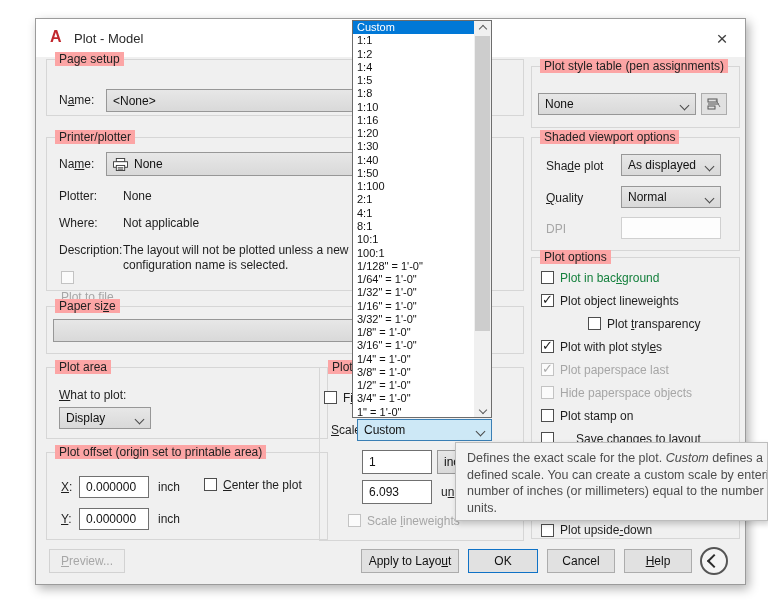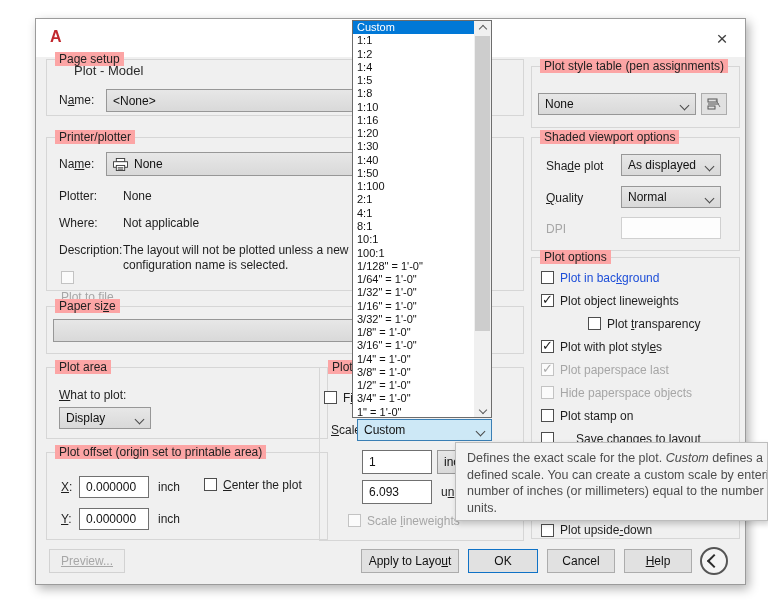--- a/index.html
+++ b/index.html
@@ -3,21 +3,21 @@
 <meta charset="utf-8">
 <style>
   html,body{margin:0;padding:0;}
   body{width:768px;height:609px;overflow:hidden;background:#ffffff;
        font-family:"Liberation Sans",sans-serif;position:relative;}
   u{text-decoration:underline;}
   .dialog{position:absolute;left:35px;top:18px;width:709px;height:565px;
           background:#f0f0f0;border:1px solid #9b9b9b;box-shadow:3px 4px 10px rgba(0,0,0,.3);z-index:1;}
   .titlebar{position:absolute;left:0;top:0;width:100%;height:38px;background:#ffffff;}
   .logo{position:absolute;left:14px;top:9px;font-size:16px;font-weight:bold;color:#c1272d;}
-  .title{position:absolute;left:38px;top:12px;font-size:13px;color:#2b2b2b;margin-top:32px;}
+  .title{position:absolute;left:38px;top:12px;font-size:13px;color:#2b2b2b;}
   .close{position:absolute;right:12px;top:9px;font-size:19px;color:#414141;width:22px;text-align:center;cursor:default;}
   .group{position:absolute;border:1px solid #d6d6d6;}
   .glabel{position:absolute;top:-8px;left:8px;background:#fca5a5;padding:0 4px;font-size:12px;color:#222;white-space:nowrap;}
   .lbl{position:absolute;font-size:12px;color:#1e1e1e;white-space:nowrap;}
   .lbl.dis{color:#a6a6a6;}
   .combo{position:absolute;background:linear-gradient(#e7e7e7,#d9d9d9);border:1px solid #979797;
          font-size:12px;color:#111;display:flex;align-items:center;padding:0 20px 0 6px;
          white-space:nowrap;overflow:hidden;box-sizing:border-box;}
   .combo.blue{background:#cde8f6;border:1px solid #3a7fb5;}
   .combo .chev{position:absolute;right:7px;top:8px;}
@@ -197,21 +197,21 @@
   </div>
   <span class="lbl dis" style="left:510px;top:203px;">DPI</span>
   <div class="input dis" style="left:585px;top:198px;width:100px;height:22px;">
     <span></span>
   </div>
 
   <div class="group" style="left:495px;top:238px;width:207px;height:186px;">
     <span class="glabel">Plot options</span>
   </div>
   <div style="position:absolute;left:505px;top:252px;" id="po-list">
-      <div style="display: flex; align-items: flex-start; gap: 6px; font-size: 12px; height: 13px; margin-bottom: 10px; white-space: nowrap; color: #1d4ed8;">
+      <div style="display: flex; align-items: flex-start; gap: 6px; font-size: 12px; height: 13px; margin-bottom: 10px; white-space: nowrap; color: #15803d;">
         <span class="cb"></span>
         <span><span>Plot in bac</span><u>k</u><span>ground</span></span>
       </div>
       <div style="display: flex; align-items: flex-start; gap: 6px; font-size: 12px; height: 13px; margin-bottom: 10px; white-space: nowrap; color: rgb(30, 30, 30);">
         <span class="cb checked"></span>
         <span><span>Plot object lineweights</span><u></u><span></span></span>
       </div>
       <div style="display: flex; align-items: flex-start; gap: 6px; font-size: 12px; height: 13px; margin-bottom: 10px; white-space: nowrap; color: rgb(30, 30, 30); padding-left: 47px;">
         <span class="cb"></span>
         <span><span>Plot </span><u>t</u><span>ransparency</span></span>
@@ -239,21 +239,21 @@
     </div>
 
   <div class="group" style="left:495px;top:430px;width:207px;height:88px;"></div>
   <div style="position:absolute;left:505px;top:505px;" id="upside-container">
       <div style="display: flex; align-items: flex-end; gap: 6px; font-size: 12px; height: 13px; margin-bottom: 10px; white-space: nowrap; color: rgb(30, 30, 30);">
         <span class="cb"></span>
         <span><span>Plot upside</span><u>-</u><span>down</span></span>
       </div>
     </div>
 
-  <div class="btn dis" style="left:13px;top:530px;width:76px;height:24px;text-decoration:underline;">
+  <div class="btn dis" style="left:13px;top:530px;width:76px;height:24px;">
     <span><span></span><u>P</u><span>review...</span></span>
   </div>
   <div class="btn" style="left:325px;top:530px;width:98px;height:24px;">
     <span><span>Apply to Layo</span><u>u</u><span>t</span></span>
   </div>
   <div class="btn default" style="left:432px;top:530px;width:70px;height:24px;">
     <span>OK</span>
   </div>
   <div class="btn" style="left:511px;top:530px;width:68px;height:24px;">
     <span>Cancel</span>

